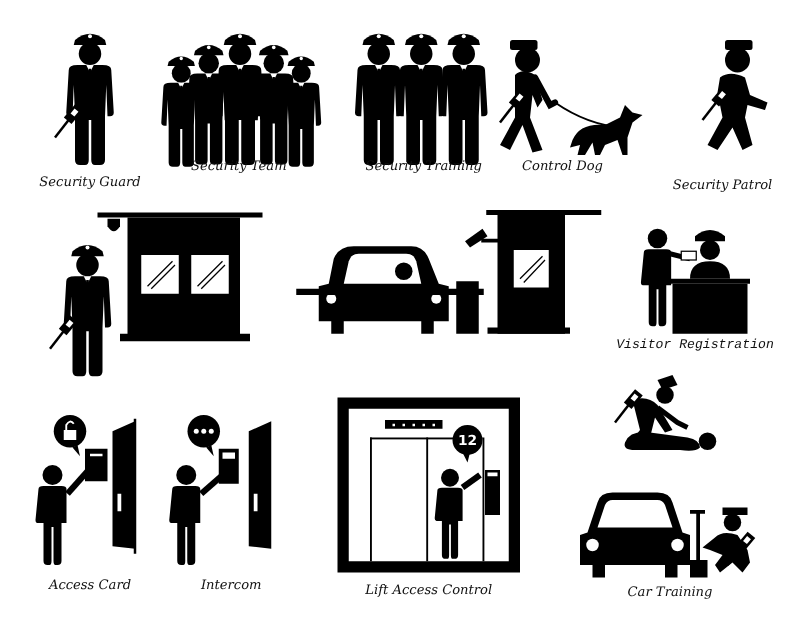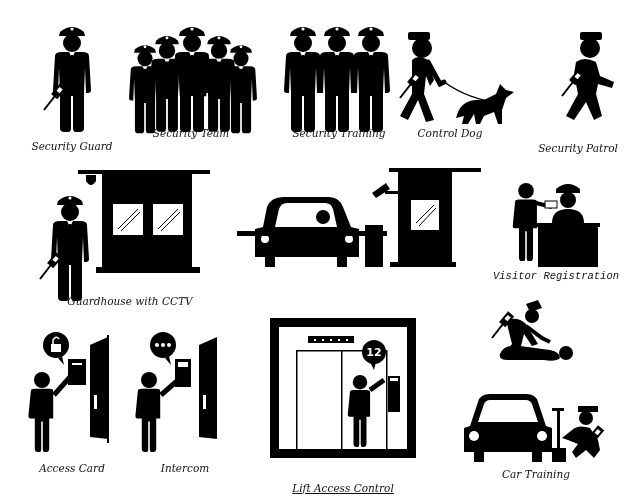--- a/index.html
+++ b/index.html
@@ -101,21 +101,20 @@
     <rect x="72" y="9" width="90" height="98" fill="#000"></rect>
     <rect x="66" y="102" width="104" height="6" fill="#000"></rect>
     <rect x="83" y="39" width="30" height="31" fill="#fff"></rect>
     <rect x="123" y="39" width="30" height="31" fill="#fff"></rect>
     <path d="M88,64 L108,44 M91,66 L110,47" stroke="#000" stroke-width="1"></path>
     <path d="M128,64 L148,44 M131,66 L150,47" stroke="#000" stroke-width="1"></path>
     <path d="M56,10 L66,10 L66,16 Q61,24 56,16 Z" fill="#000"></path>
     <use href="#guard" x="40" y="32"></use>
     <use href="#radio" x="24" y="96"></use>
   </svg>
-  <div class="label" style="left:100px;top:130px;">Guardhouse with CCTV</div>
 </div>
 
 <div class="cell" style="left:235px;top:165px;width:235px;height:145px;">
   <svg width="235" height="145">
     <path d="M32,42 Q36,32 48,32 L94,32 Q104,32 108,42 L116,62 L124,64 L124,92 L112,92 L112,102 L102,102 L102,92 L40,92 L40,102 L30,102 L30,92 L20,92 L20,64 L28,62 Z" fill="#000"></path>
     <path d="M40,62 L44,44 Q46,38 52,38 L90,38 Q96,38 98,44 L102,62 Z" fill="#fff"></path>
     <circle cx="88" cy="52" r="7" fill="#000"></circle>
     <circle cx="30" cy="74" r="4" fill="#fff"></circle>
     <circle cx="114" cy="74" r="4" fill="#fff"></circle>
     <rect x="2" y="66" width="150" height="5" fill="#000"></rect>
@@ -201,21 +200,21 @@
     <circle cx="104" cy="34" r="12" fill="#000"></circle>
     <path d="M100,44 L104,52 L106,44 Z" fill="#000"></path>
     <text x="104" y="38" text-anchor="middle" font-family="DejaVu Sans, sans-serif" font-size="11" font-weight="bold" fill="#fff">12</text>
     <rect x="118" y="58" width="12" height="36" fill="#000"></rect>
     <rect x="120" y="60" width="8" height="3" fill="#fff"></rect>
     <g transform="translate(90,57) scale(0.72)">
         <use href="#person"></use>
       </g>
     <path d="M100,72 L114,62" stroke="#000" stroke-width="5"></path>
   </svg>
-  <div class="label" style="left:73px;top:164px;text-decoration:underline;">Lift Access Control</div>
+  <div class="label" style="left:73px;top:148px;">Lift Access Control</div>
 </div>
 
 <div class="cell" style="left:480px;top:298px;width:150px;height:90px;">
   <svg width="150" height="90">
     <path d="M20,56 Q24,46 40,48 L70,52 Q80,54 80,60 Q76,64 64,62 L28,62 Q18,62 20,56 Z" fill="#000"></path>
     <circle cx="86" cy="55" r="7" fill="#000"></circle>
     <path d="M46,6 L58,2 L62,10 L50,14 Z" fill="#000"></path>
     <circle cx="52" cy="18" r="7" fill="#000"></circle>
     <path d="M26,22 Q38,18 46,26 L58,46 L52,48 L44,36 L40,52 L30,60 L24,56 L32,46 Z" fill="#000"></path>
     <path d="M46,28 L62,40 L70,44" stroke="#000" stroke-width="4" fill="none"></path>

